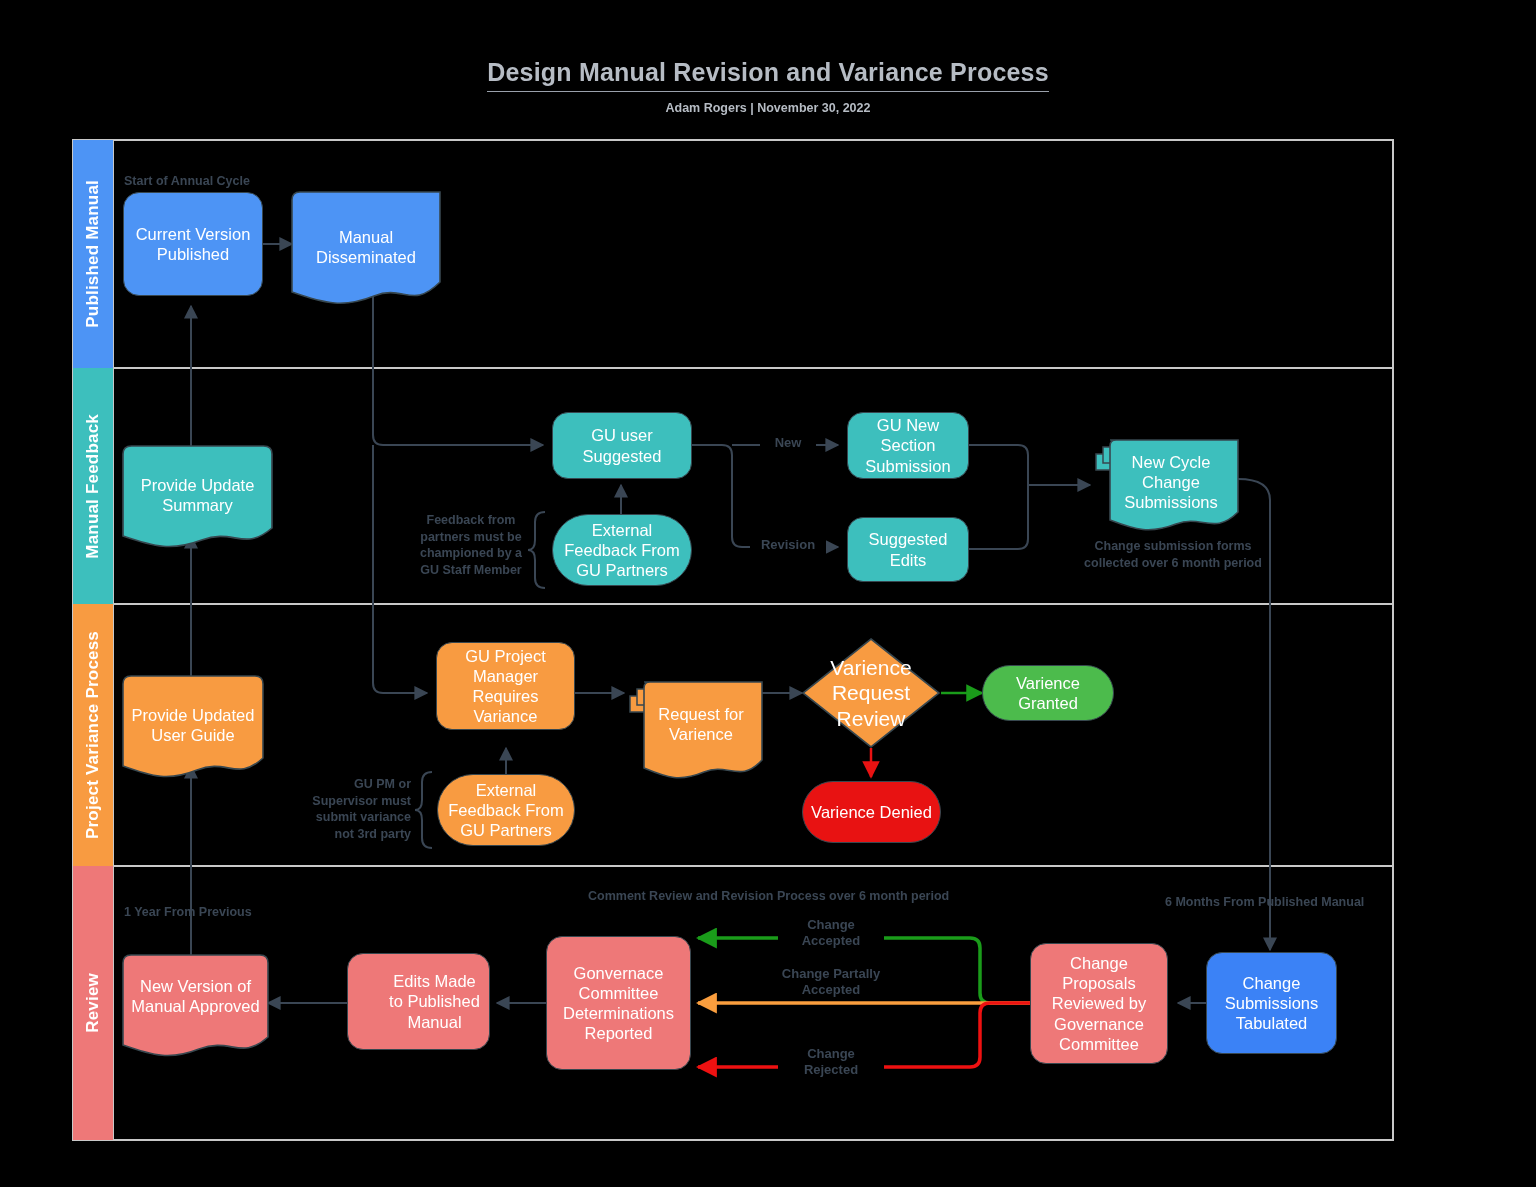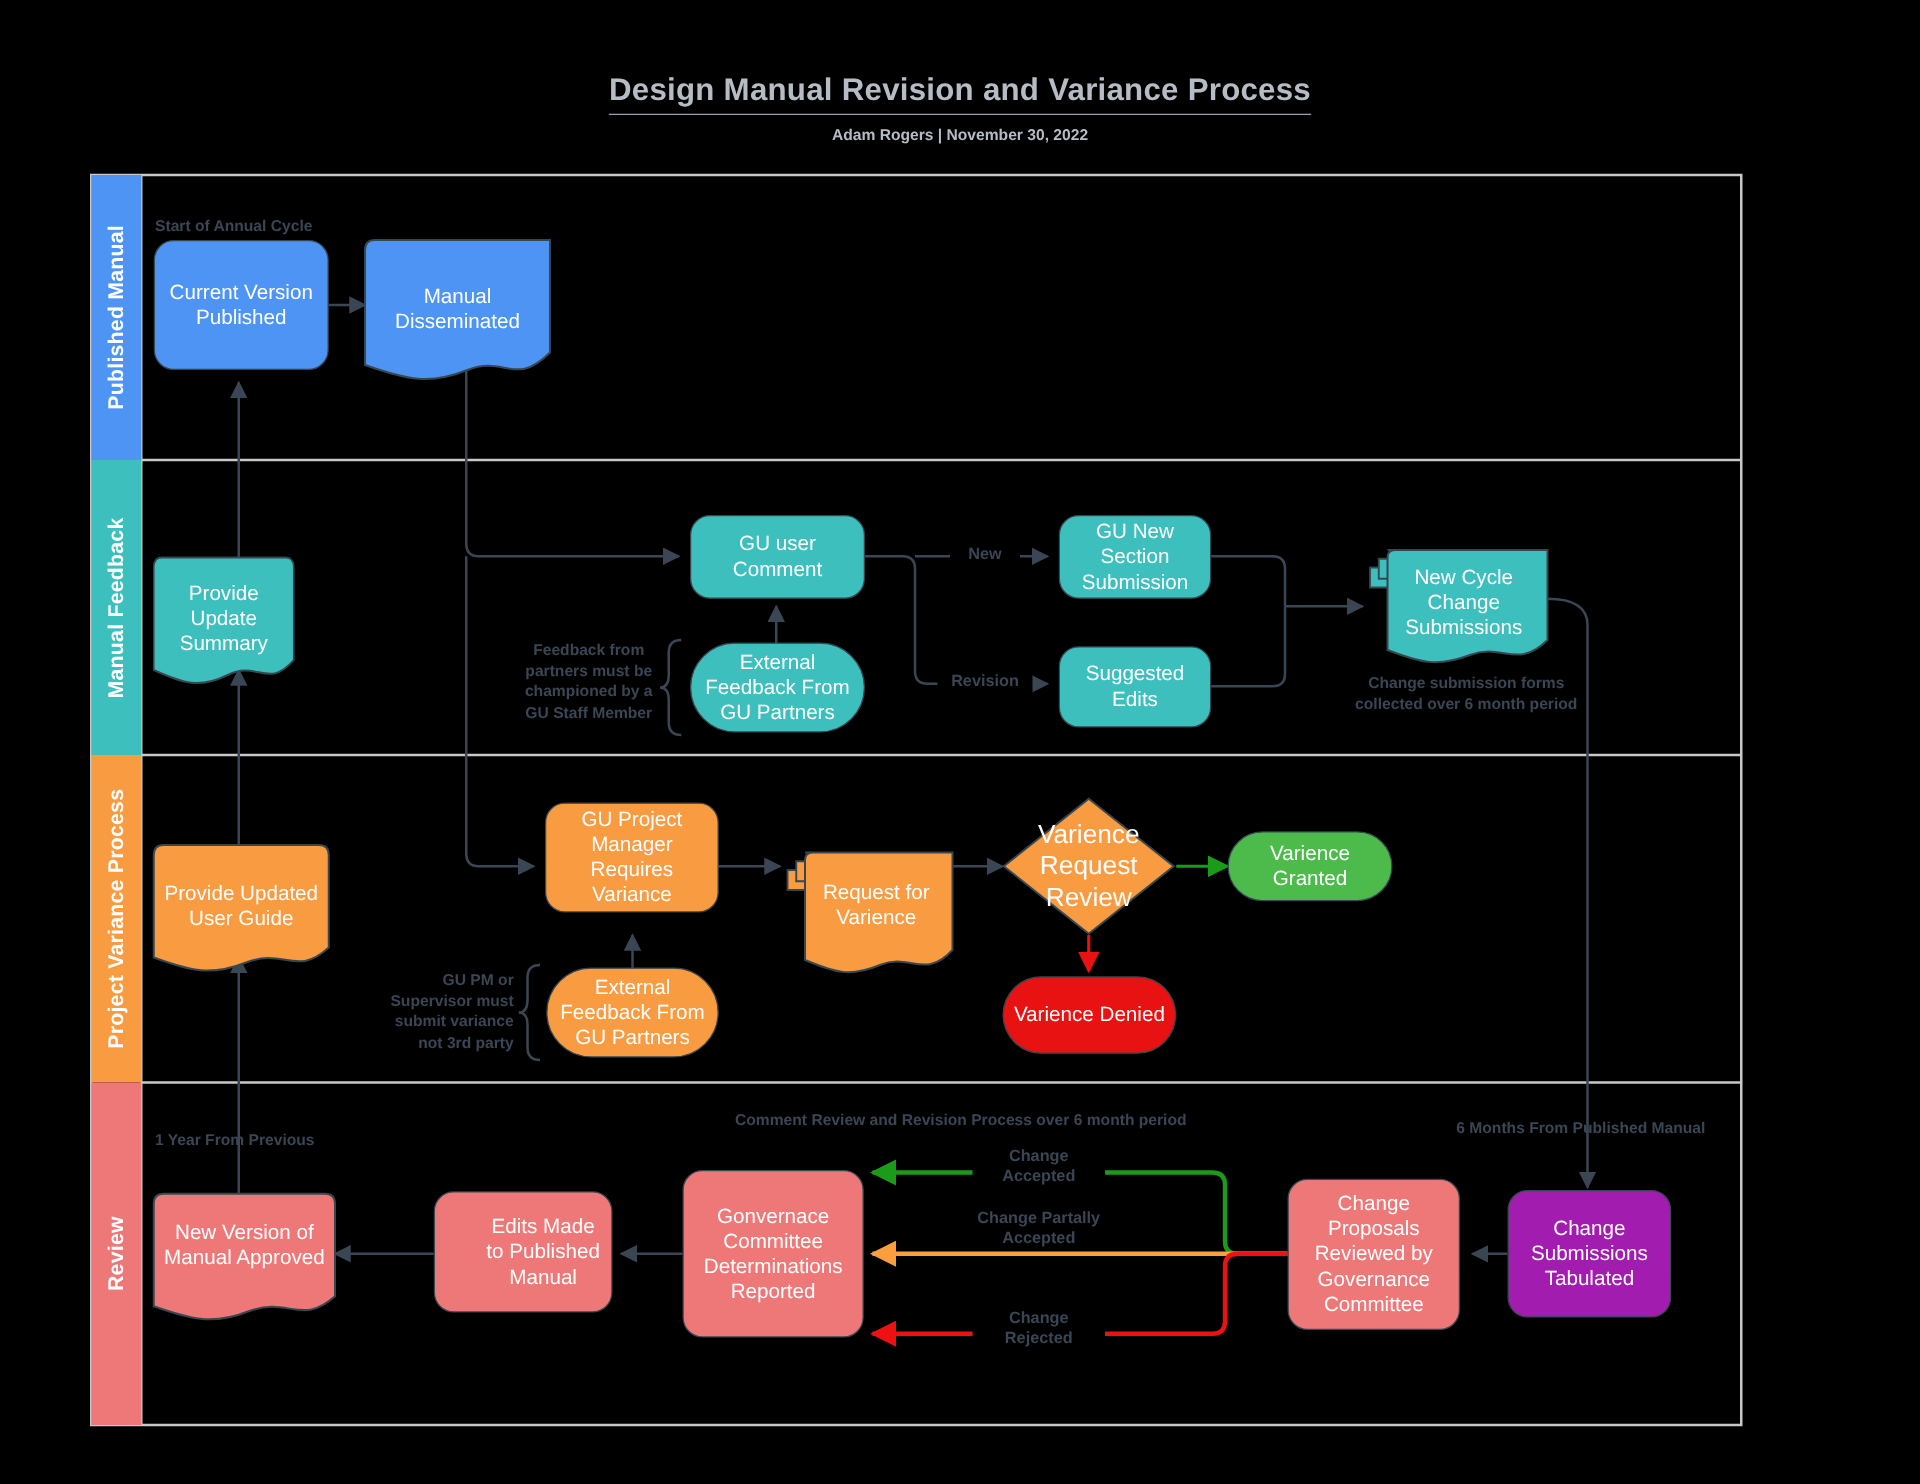--- a/index.html
+++ b/index.html
@@ -233,29 +233,29 @@
     <div class="lbl">Current Version Published</div>
   </div>
 
   <div class="node doc" style="left:292px; top:192px; width:148px; height:110px;">
     <svg class="shape-svg" viewBox="0 0 148 110" preserveAspectRatio="none">
       <path d="M 8 0 L 140 0 L 148 0 L 148 90 C 120 118 112 92 82 104 C 52 116 34 112 0 100 L 0 8 Q 0 0 8 0 Z" fill="#4d94f5" stroke="#37474f" stroke-width="1.6"></path>
     </svg>
     <div class="lbl">Manual Disseminated</div>
   </div>
 
-  <div class="node doc" style="left:123px; top:446px; width:112px; height:98px;">
+  <div class="node doc" style="left:123px; top:446px; width:149px; height:98px;">
     <svg class="shape-svg" viewBox="0 0 140 98" preserveAspectRatio="none">
       <path d="M 8 0 L 132 0 Q 140 0 140 8 L 140 82 C 114 106 104 82 74 94 C 46 105 30 101 0 90 L 0 8 Q 0 0 8 0 Z" fill="#3dbfbd" stroke="#37474f" stroke-width="1.6"></path>
     </svg>
     <div class="lbl">Provide Update Summary</div>
   </div>
 
   <div class="node rect" style="left:552px; top:412px; width:140px; height:67px; background:#3dbfbd;">
-    <div class="lbl">GU user Comment</div>
+    <div class="lbl">GU user Suggested</div>
   </div>
 
   <div class="node stadium" style="left:552px; top:514px; width:140px; height:72px; background:#3dbfbd;">
     <div class="lbl">External Feedback From GU Partners</div>
   </div>
 
   <div class="note" style="left:412px; top:512px; width:118px; text-align:center;">Feedback from partners must be championed  by a GU Staff Member</div>
 
   <div class="node rect" style="left:847px; top:412px; width:122px; height:67px; background:#3dbfbd;">
     <div class="lbl">GU New Section Submission</div>
@@ -338,21 +338,21 @@
   </div>
 
   <div class="node rect" style="left:546px; top:936px; width:145px; height:134px; background:#ee7878;">
     <div class="lbl">Gonvernace Committee Determinations Reported</div>
   </div>
 
   <div class="node rect" style="left:1030px; top:943px; width:138px; height:121px; background:#ee7878;">
     <div class="lbl">Change Proposals Reviewed by Governance Committee</div>
   </div>
 
-  <div class="node rect" style="left:1206px; top:952px; width:131px; height:102px; background:#a21caf;">
+  <div class="node rect" style="left:1206px; top:952px; width:131px; height:102px; background:#3b82f6;">
     <div class="lbl">Change Submissions Tabulated</div>
   </div>
 
   <div class="edge-lbl" style="left:778px; top:916px; width:100px;">Change Accepted</div>
   <div class="edge-lbl" style="left:778px; top:965px; width:100px;">Change Partally Accepted</div>
   <div class="edge-lbl" style="left:778px; top:1045px; width:100px;">Change Rejected</div>
 
 </div>
 
 </body></html>

